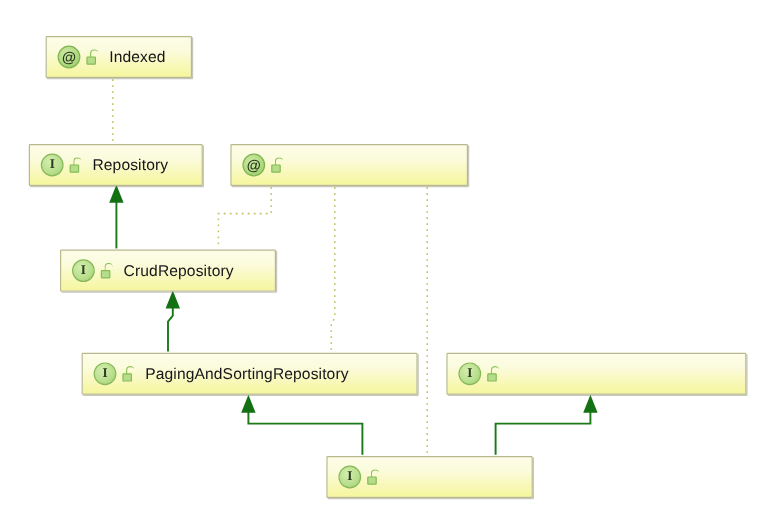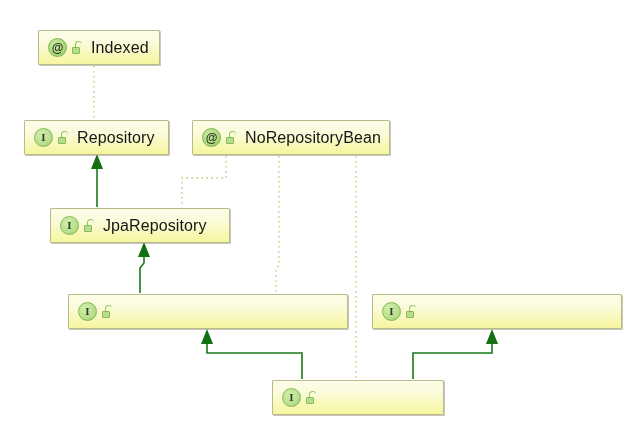--- a/index.html
+++ b/index.html
@@ -37,21 +37,21 @@
     padding-left: 9px;
     padding-right: 13px;
     border: 1px solid #b9b98c;
     border-radius: 1px;
     background: linear-gradient(to bottom, #fdfde8 0%, #fbfbdd 34%, #f8f8b8 72%, #f6f69e 100%);
     box-shadow: 1px 1px 0 rgba(130,130,110,0.45);
     white-space: nowrap;
     z-index: 3;
   }
   .node-label {
-    font-size: 16px;
+    font-size: 13px;
     color: #16161a;
     letter-spacing: 0.1px;
     line-height: 1;
     margin-left: 8px;
   }
   .type-icon {
     flex: 0 0 auto;
     width: 17px;
     height: 17px;
     border-radius: 50%;
@@ -162,38 +162,38 @@
     </span>
     <span class="node-label">Repository</span>
   </div>
 
   <div class="uml-node" style="left: 192px; top: 120px; width: 198px;">
     <span class="type-icon annot">@</span>
     <span class="lock-icon">
       <span class="shackle"></span>
         <span class="body"></span>
     </span>
-    <span class="node-label">NoRepositoryBean</span>
   </div>
 
   <div class="uml-node" style="left: 50px; top: 208px; width: 180px;">
     <span class="type-icon iface">I</span>
     <span class="lock-icon">
       <span class="shackle"></span>
         <span class="body"></span>
     </span>
-    <span class="node-label">JpaRepository</span>
+    <span class="node-label">CrudRepository</span>
   </div>
 
   <div class="uml-node" style="left: 68px; top: 294px; width: 280px;">
     <span class="type-icon iface">I</span>
     <span class="lock-icon">
       <span class="shackle"></span>
         <span class="body"></span>
     </span>
+    <span class="node-label">PagingAndSortingRepository</span>
   </div>
 
   <div class="uml-node" style="left: 372px; top: 294px; width: 250px;">
     <span class="type-icon iface">I</span>
     <span class="lock-icon">
       <span class="shackle"></span>
         <span class="body"></span>
     </span>
   </div>
 

